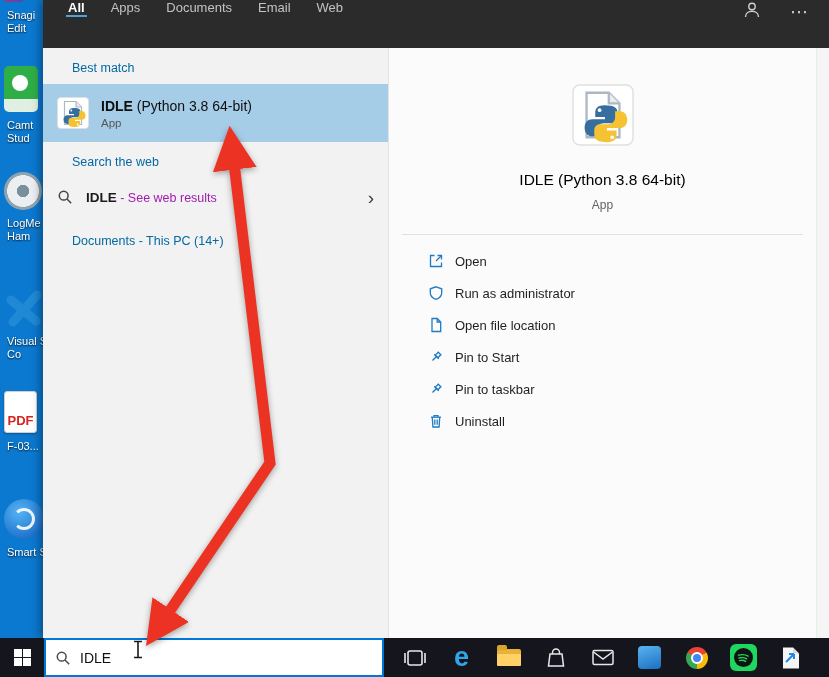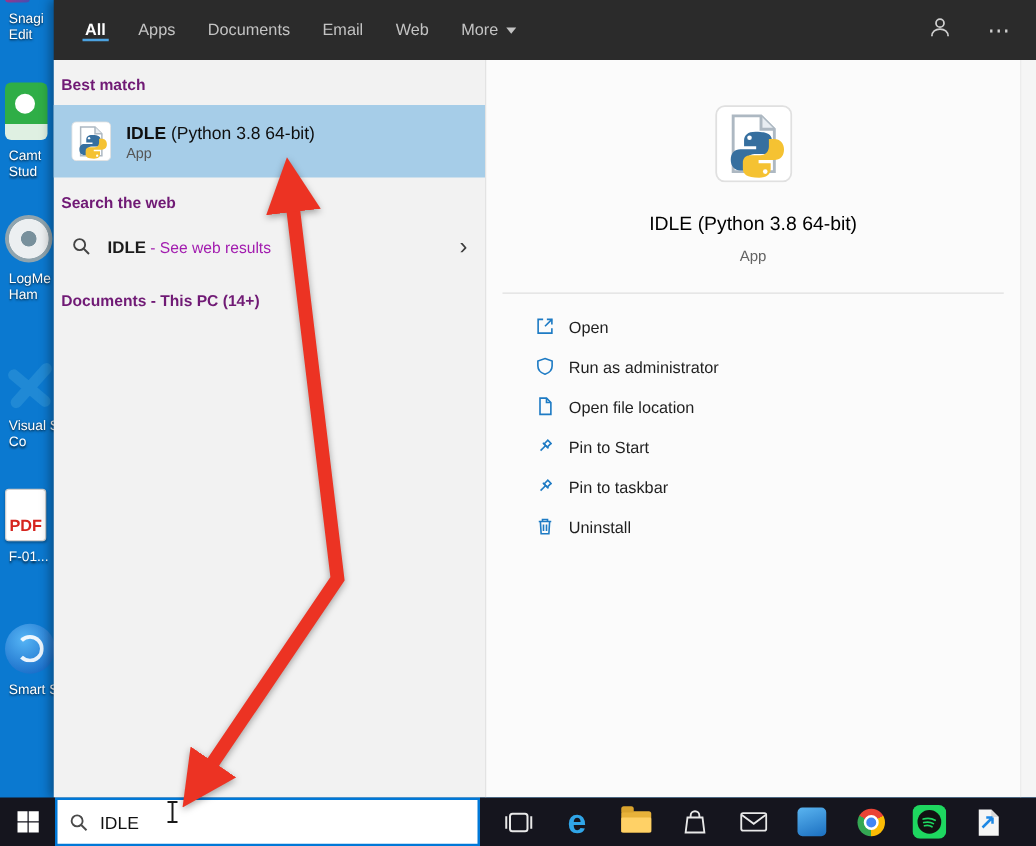--- a/index.html
+++ b/index.html
@@ -16,33 +16,33 @@
   .art-camtasia::after{content:"";position:absolute;top:9px;left:8px;width:16px;height:16px;border-radius:50%;background:#fff}
   .art-hamachi{width:38px;height:38px;border-radius:50%;background:radial-gradient(circle,#78909c 0 22%,#eceff1 24% 58%,#90a4ae 60% 100%)}
   .art-vscode{width:40px;height:40px}
   .art-pdf{width:33px;height:42px;background:#fff;border:1px solid #cfcfcf;border-radius:3px;display:flex;align-items:flex-end;justify-content:center;box-shadow:0 1px 2px rgba(0,0,0,.3)}
   .pdf-badge{color:#d6251f;font-weight:700;font-size:13px;padding-bottom:4px}
   .art-smart{width:40px;height:40px;border-radius:50%;background:radial-gradient(circle at 38% 32%,#55b4f5,#0a5bbd);position:relative}
   .art-smart::after{content:"";position:absolute;inset:9px;border:3px solid rgba(255,255,255,.9);border-left-color:transparent;border-radius:50%}
 
   
   .search-window{position:absolute;left:43px;top:0;right:0;bottom:39px;display:flex;flex-direction:column;z-index:5;box-shadow:-3px 0 8px rgba(0,0,0,.35)}
-  .search-header{flex:0 0 48px;height:48px;background:#2b2b2b;display:flex;align-items:center;padding-left:12px}
+  .search-header{flex:0 0 48px;height:48px;background:#2b2b2b;display:flex;align-items:flex-start;padding-left:12px}
   .tab{display:flex;align-items:center;gap:6px;margin:0 11px;padding:0 2px;color:#c3c3c3;font-size:13px;border-bottom:2px solid transparent}
   .tab.active{color:#fff;font-weight:700;border-bottom-color:#4ca2e0}
   .caret-down{width:0;height:0;border-left:4px solid transparent;border-right:4px solid transparent;border-top:5px solid #c3c3c3;margin-top:2px}
   .header-right{margin-left:auto;display:flex;align-items:center;gap:28px;padding-right:20px;color:#cfcfcf}
   .ellipsis{font-size:18px;letter-spacing:1px;line-height:1}
 
   .search-body{flex:1;display:flex;min-height:0}
   .results-panel{flex:0 0 345px;width:345px;background:#f2f2f2}
   .preview-panel{flex:1;background:#fbfbfb;border-left:1px solid #e3e3e3;display:flex;flex-direction:column}
   .scroll-track{flex:0 0 13px;width:13px;background:#f5f5f5;border-left:1px solid #ececec}
 
-  .section-header{font-size:12.5px;font-weight:700;color:#701a75;padding:13px 6px 9px}
+  .section-header{font-size:12.5px;font-weight:400;color:#0369a1;padding:13px 29px 9px}
   .docs-header{padding-top:18px}
   .best-match-item{height:58px;background:#a6cde8;display:flex;align-items:center;gap:12px;padding:0 14px}
   .bm-icon{width:32px;height:32px;flex:0 0 32px}
   .bm-title{font-size:14px;color:#0f0f0f}
   .bm-sub{font-size:11.5px;color:#555;margin-top:3px}
   .web-row{height:38px;display:flex;align-items:center;gap:13px;padding:0 14px;font-size:13.5px;color:#1b1b1b}
   .web-rest{color:#a21caf;font-size:12.5px}
   .web-chevron{margin-left:auto;font-size:19px;color:#3c3c3c;line-height:1}
 
   .preview-top{display:flex;flex-direction:column;align-items:center;padding-top:36px}
@@ -109,21 +109,21 @@
     <div class="di-label">
       <span class="di-line">Visual S</span>
       <span class="di-line">Co</span>
     </div>
   </div>
   <div class="desktop-icon" style="top:391px">
     <div class="di-art art-pdf">
       <span class="pdf-badge">PDF</span>
     </div>
     <div class="di-label">
-      <span class="di-line">F-01...</span>
+      <span class="di-line">F-03...</span>
     </div>
   </div>
   <div class="desktop-icon" style="top:499px">
     <div class="di-art art-smart"></div>
     <div class="di-label">
       <span class="di-line">Smart Sw</span>
     </div>
   </div>
 </div>
 
@@ -138,24 +138,20 @@
       </div>
     <div class="tab">
         <span>Documents</span>
       </div>
     <div class="tab">
         <span>Email</span>
       </div>
     <div class="tab">
         <span>Web</span>
       </div>
-    <div class="tab">
-      <span>More</span>
-      <span class="caret-down"></span>
-    </div>
     <div class="header-right">
       <span>
         <svg width="20" height="20" viewBox="0 0 20 20" fill="none" stroke="#cfcfcf" stroke-width="1.4">
             <circle cx="10" cy="6.5" r="3.2"></circle>
             <path d="M3.5 17c0-3.6 2.9-5.8 6.5-5.8s6.5 2.2 6.5 5.8"></path>
           </svg>
       </span>
       <span class="ellipsis">⋯</span>
     </div>
   </div>

